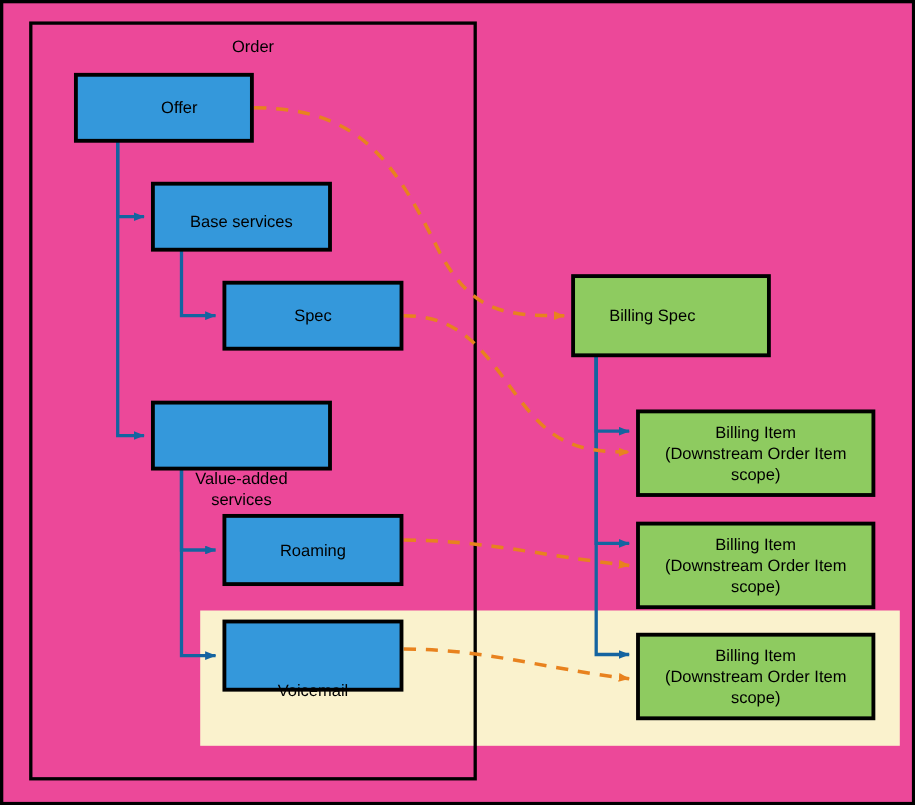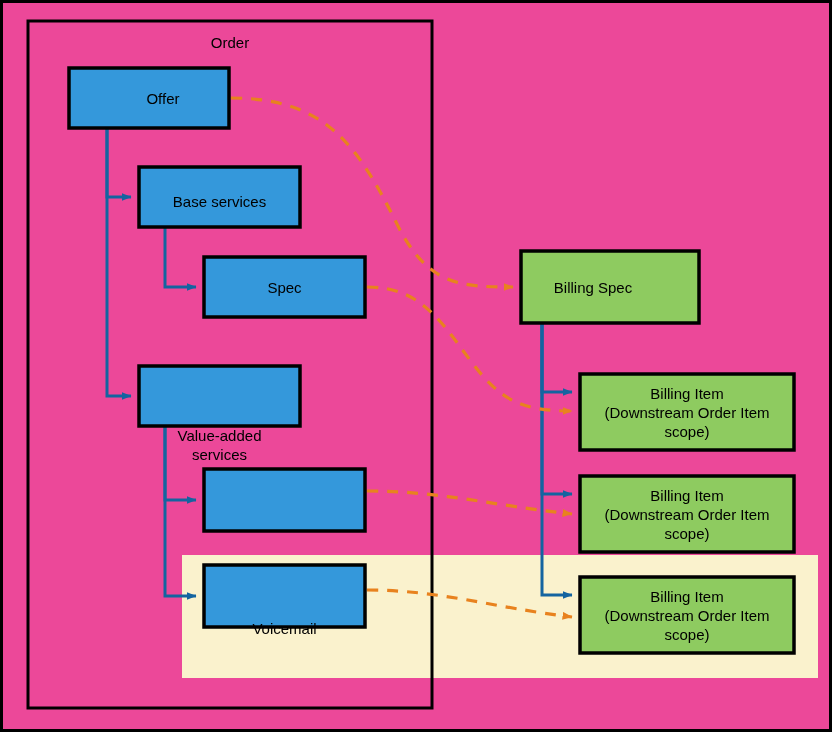--- a/index.html
+++ b/index.html
@@ -108,20 +108,21 @@
 
   <div class="node-label" style="left:69px; top:68px; width:188px; height:60px;">Offer</div>
 
   <div class="node-label" style="left:139px; top:167px; width:161px; height:68px;border-radius:20px;">Base services</div>
 
   <div class="node-label" style="left:204px; top:257px; width:161px; height:60px;">Spec</div>
 
   <div class="node-label" style="left:139px; top:366px; width:161px; height:62px;margin-top:48px;">Value-added
 services</div>
 
+  <div class="node-label" style="left:204px; top:469px; width:161px; height:62px;">Roaming</div>
 
   <div class="node-label" style="left:204px; top:597px; width:161px; height:62px;">Voicemail</div>
 
   <div class="node-label" style="left:521px; top:251px; width:144px; height:72px;">Billing Spec</div>
 
   <div class="node-label" style="left:580px; top:374px; width:214px; height:76px;">Billing Item
 (Downstream Order Item
 scope)</div>
 
   <div class="node-label" style="left:580px; top:476px; width:214px; height:76px;">Billing Item

